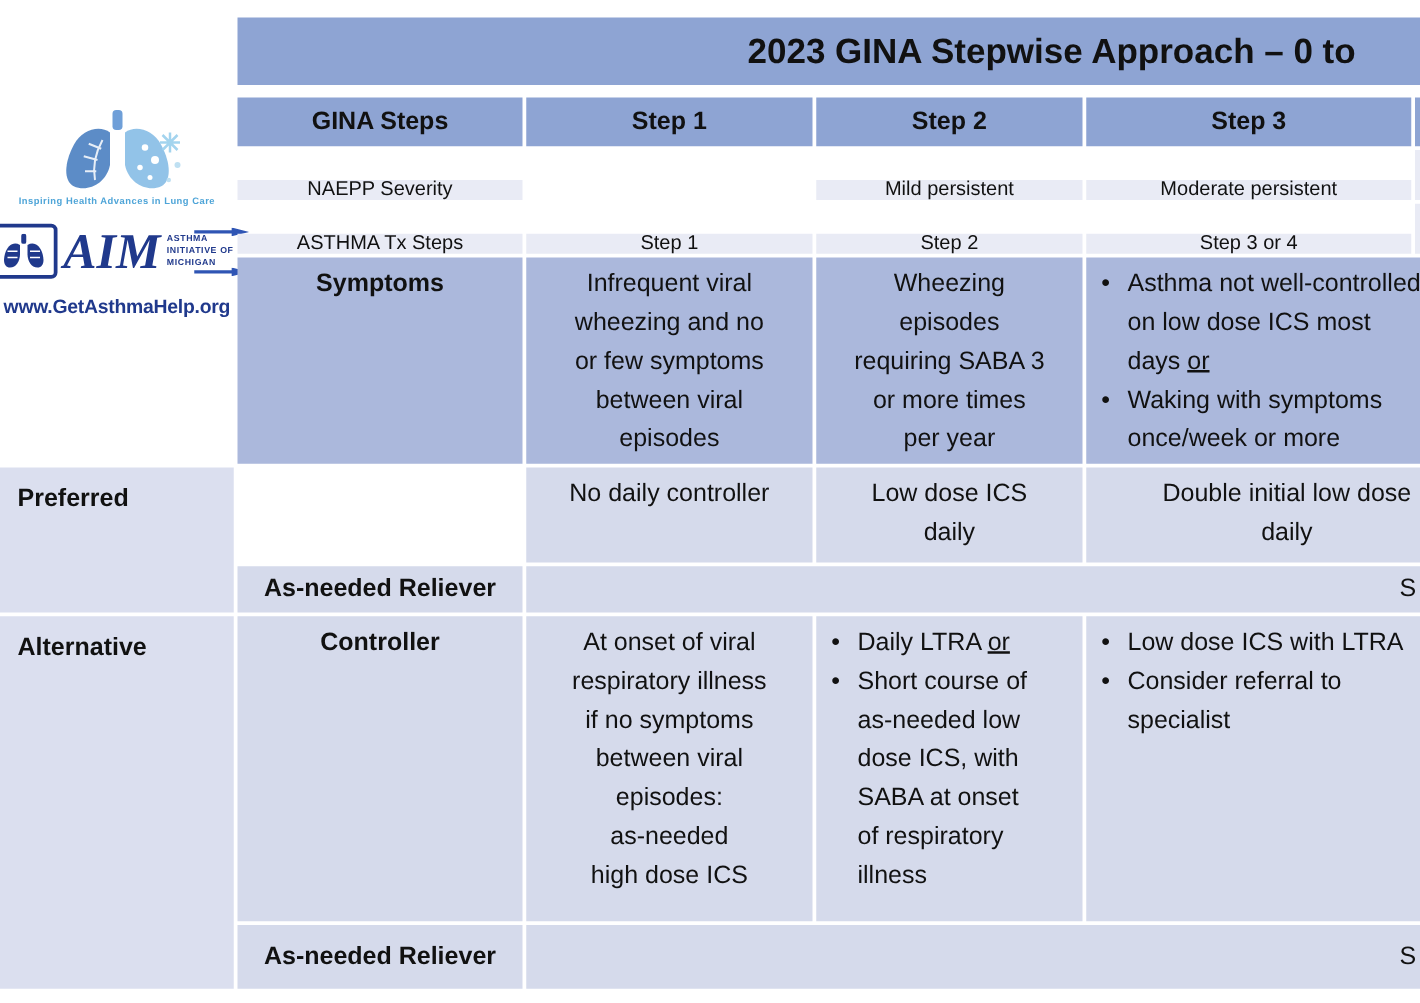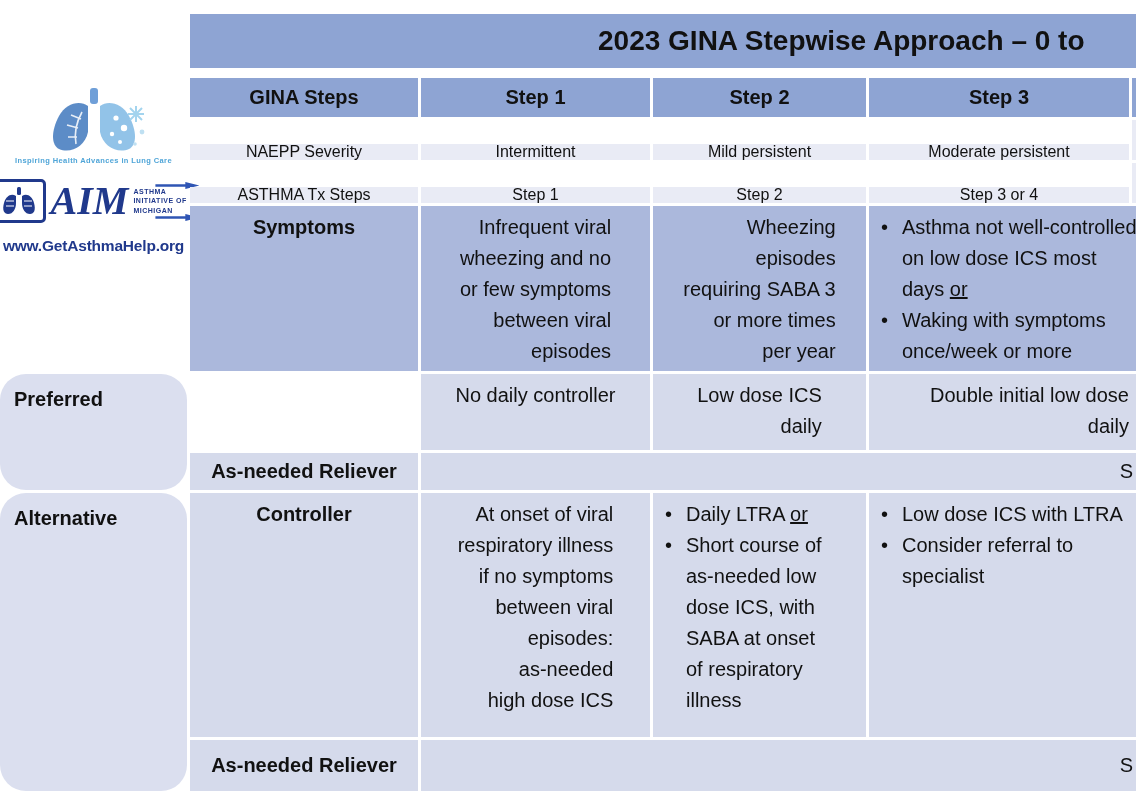--- a/index.html
+++ b/index.html
@@ -7,24 +7,24 @@
   
   .slide-table{position:absolute;top:14px;left:0;width:1190px;display:grid;
     grid-template-columns:187px 228px 229px 213px 260px 58px;
     grid-template-rows:54px 4px 39px 40px 40px 165px 76px 37px 244px 51px;
     gap:3px;}
   .cell{display:flex;flex-direction:column;box-sizing:border-box;line-height:1.55;font-size:20px;}
   .bg-blue{background:var(--header-blue);}
   .bg-mid{background:var(--symptoms-blue);}
   .bg-light{background:var(--row-light);}
   .bg-lav{background:var(--cell-lavender);}
-  .bg-col1{background:var(--label-column);border-radius:26px;}
+  .bg-col1{background:var(--label-column);}
   .vc{justify-content:center;}
   .hc{align-items:center;text-align:center;}
-  .topc{align-items:center;text-align:right;padding-top:6px;}
+  .topc{align-items:center;text-align:center;padding-top:6px;}
   .bold{font-weight:bold;}
   .small{font-size:16px;margin-top:24px;}
   .title-cell{justify-content:center;padding-left:408px;font-size:28px;font-weight:bold;white-space:nowrap;}
   .section-label{padding:10px 0 0 14px;font-weight:bold;}
   .pre{white-space:pre-line;}
   .bullets{align-items:flex-start;padding:6px 4px 0 12px;text-align:left;}
   .bullet{display:flex;}
   .bullet .dot{width:14px;flex:0 0 14px;}
   .bullet .dot::before{content:"\2022";}
   .btext{margin-left:7px;}
@@ -96,21 +96,20 @@
 
   <div class="cell bg-blue title-cell" style="grid-area:1/2/2/7">2023 GINA Stepwise Approach – 0 to</div>
 
   <div class="cell bg-blue vc hc bold" style="grid-area:3/2/4/3">GINA Steps</div>
   <div class="cell bg-blue vc hc bold" style="grid-area:3/3/4/4">Step 1</div>
   <div class="cell bg-blue vc hc bold" style="grid-area:3/4/4/5">Step 2</div>
   <div class="cell bg-blue vc hc bold" style="grid-area:3/5/4/6">Step 3</div>
   <div class="cell bg-blue" style="grid-area:3/6/4/7"></div>
 
   <div class="cell bg-light vc hc small" style="grid-area:4/2/5/3">NAEPP Severity</div>
-  <div class="cell bg-light vc hc small" style="grid-area:4/3/5/4">Intermittent</div>
   <div class="cell bg-light vc hc small" style="grid-area:4/4/5/5">Mild persistent</div>
   <div class="cell bg-light vc hc small" style="grid-area:4/5/5/6">Moderate persistent</div>
   <div class="cell bg-light" style="grid-area:4/6/5/7"></div>
 
   <div class="cell bg-light vc hc small" style="grid-area:5/2/6/3">ASTHMA Tx Steps</div>
   <div class="cell bg-light vc hc small" style="grid-area:5/3/6/4">Step 1</div>
   <div class="cell bg-light vc hc small" style="grid-area:5/4/6/5">Step 2</div>
   <div class="cell bg-light vc hc small" style="grid-area:5/5/6/6">Step 3 or 4</div>
   <div class="cell bg-light" style="grid-area:5/6/6/7"></div>
 

